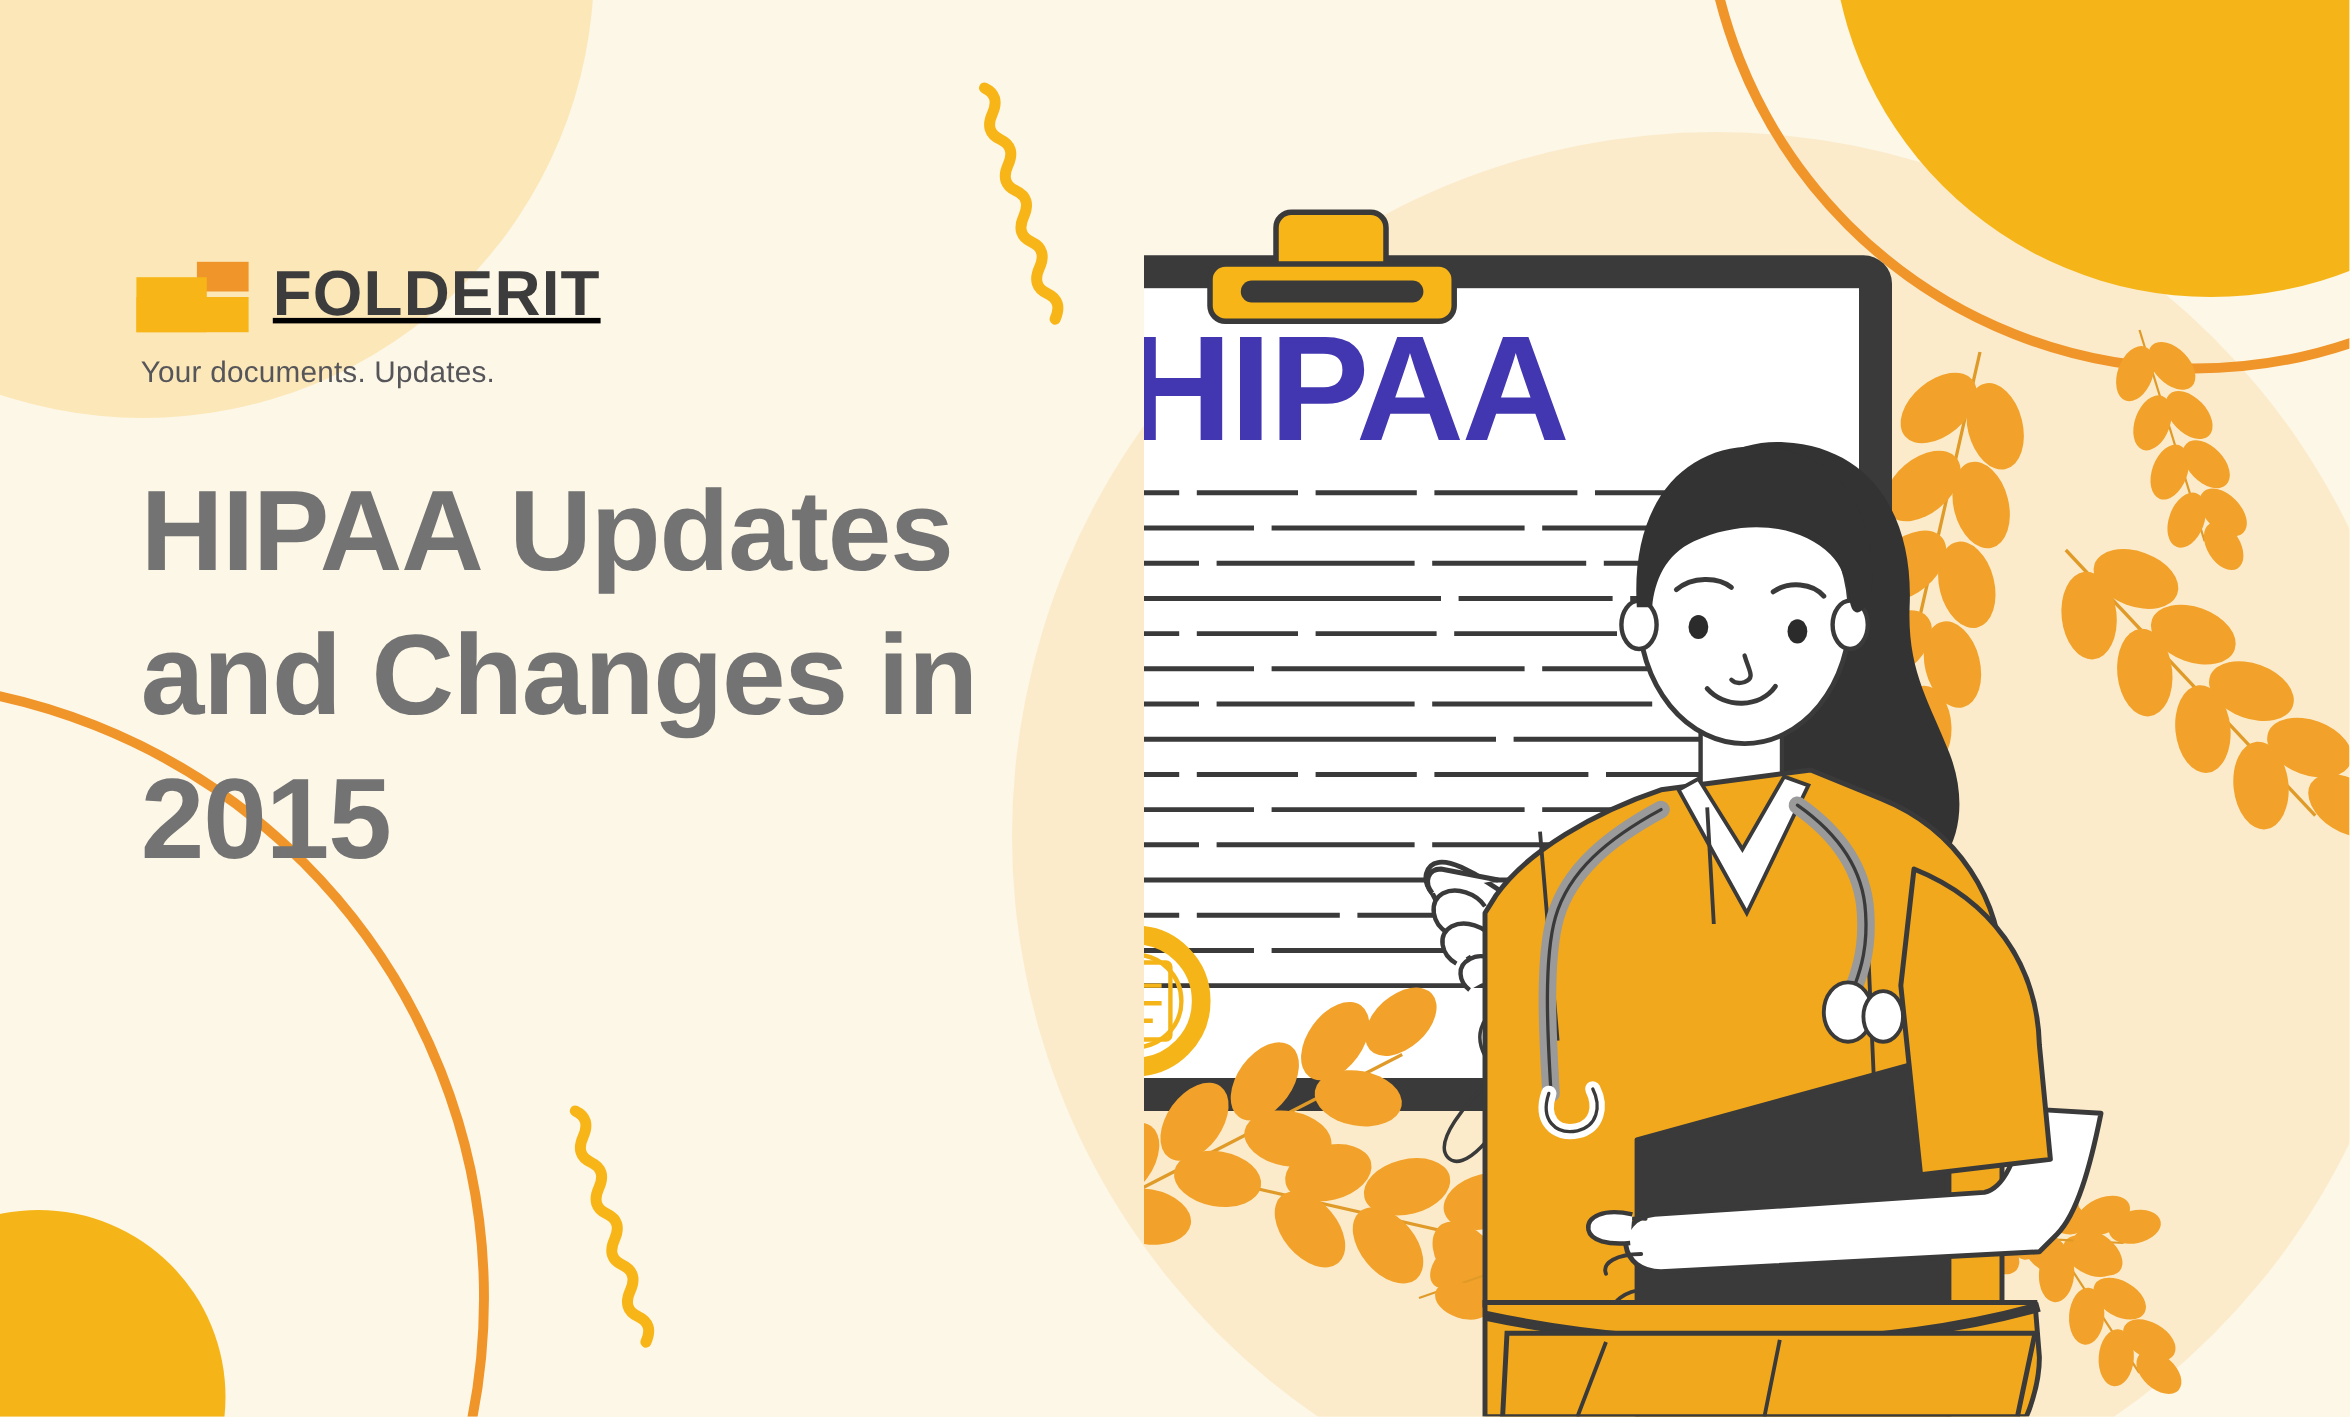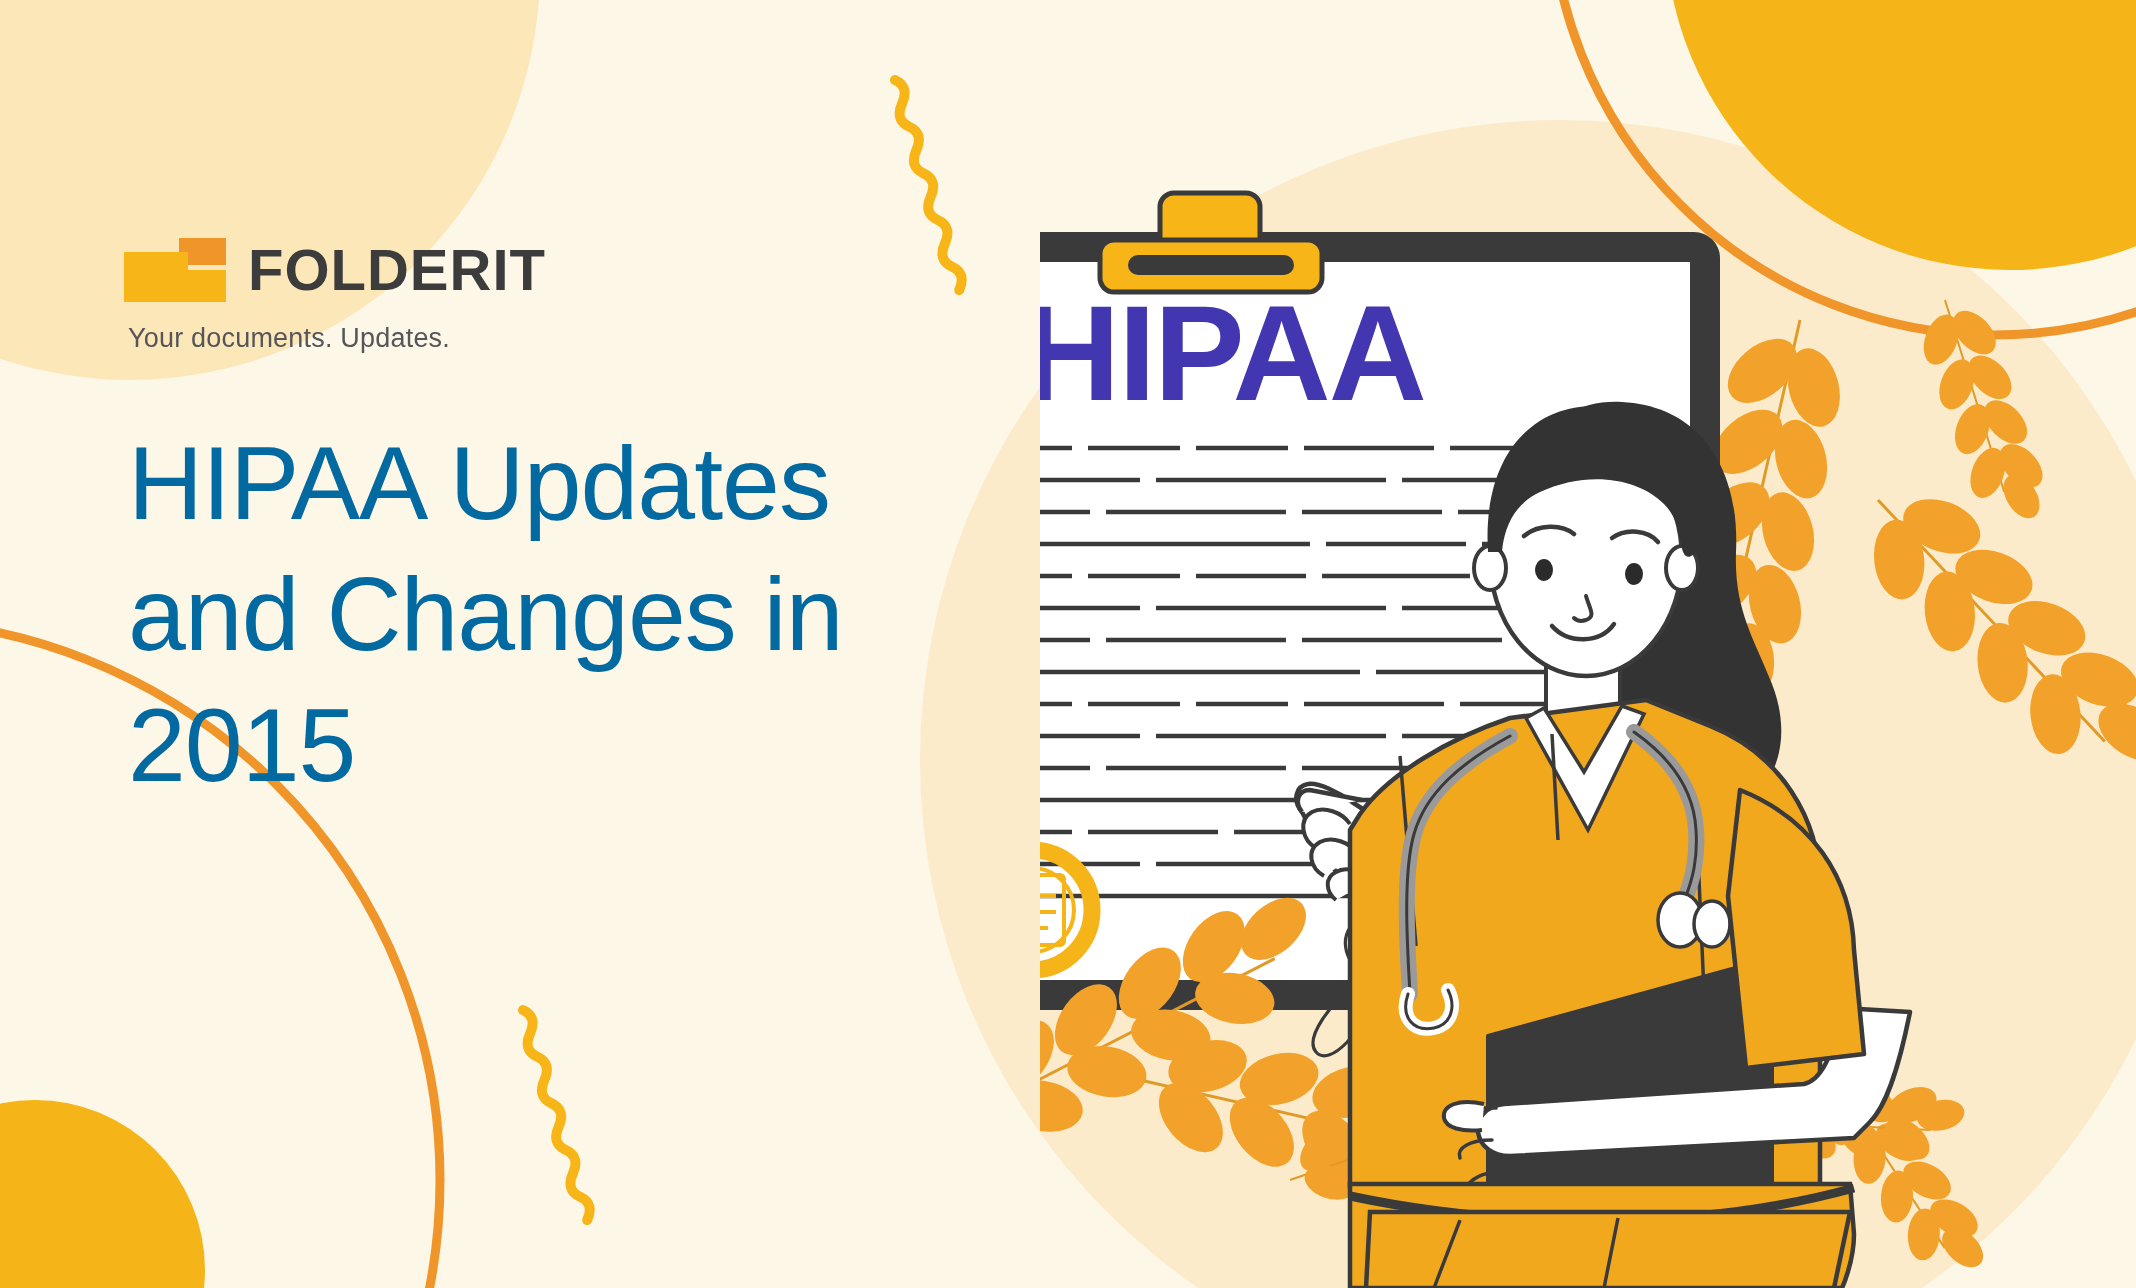--- a/index.html
+++ b/index.html
@@ -19,21 +19,21 @@
 
   
   .bg-layer { position:absolute; inset:0; width:100%; height:100%; }
 
   
   .brand {
     position:absolute;
     left:124px; top:238px;
     z-index:20;
   }
-  .brand-row { display:flex; align-items:center; gap:22px; }
+  .brand-row { display:flex; gap:22px;text-decoration:underline; }
   .logo-mark { position:relative; width:102px; height:64px; flex:none; }
   .logo-mark .tab {
     position:absolute; left:0; top:14px;
     width:64px; height:50px;
     background:#F7B518;
   }
   .logo-mark .sheet {
     position:absolute; left:55px; top:0;
     width:47px; height:27px;
     background:#F0952A;
@@ -54,23 +54,23 @@
     font-size:27px; color:#56565A;
     letter-spacing:.2px;
   }
 
   
   .headline {
     position:absolute;
     left:128px; top:418px;
     width:1000px;
     font-size:104px;
-    font-weight:normal;
+    font-weight:bold;
     line-height:1.26;
-    color:#0369a1;
+    color:#737373;
     letter-spacing:-1px;
     z-index:20;
   }
   .headline span { display:block; }
 
   
   .illustration {
     position:absolute;
     left:1040px; top:0;
     width:1096px; height:1288px;

